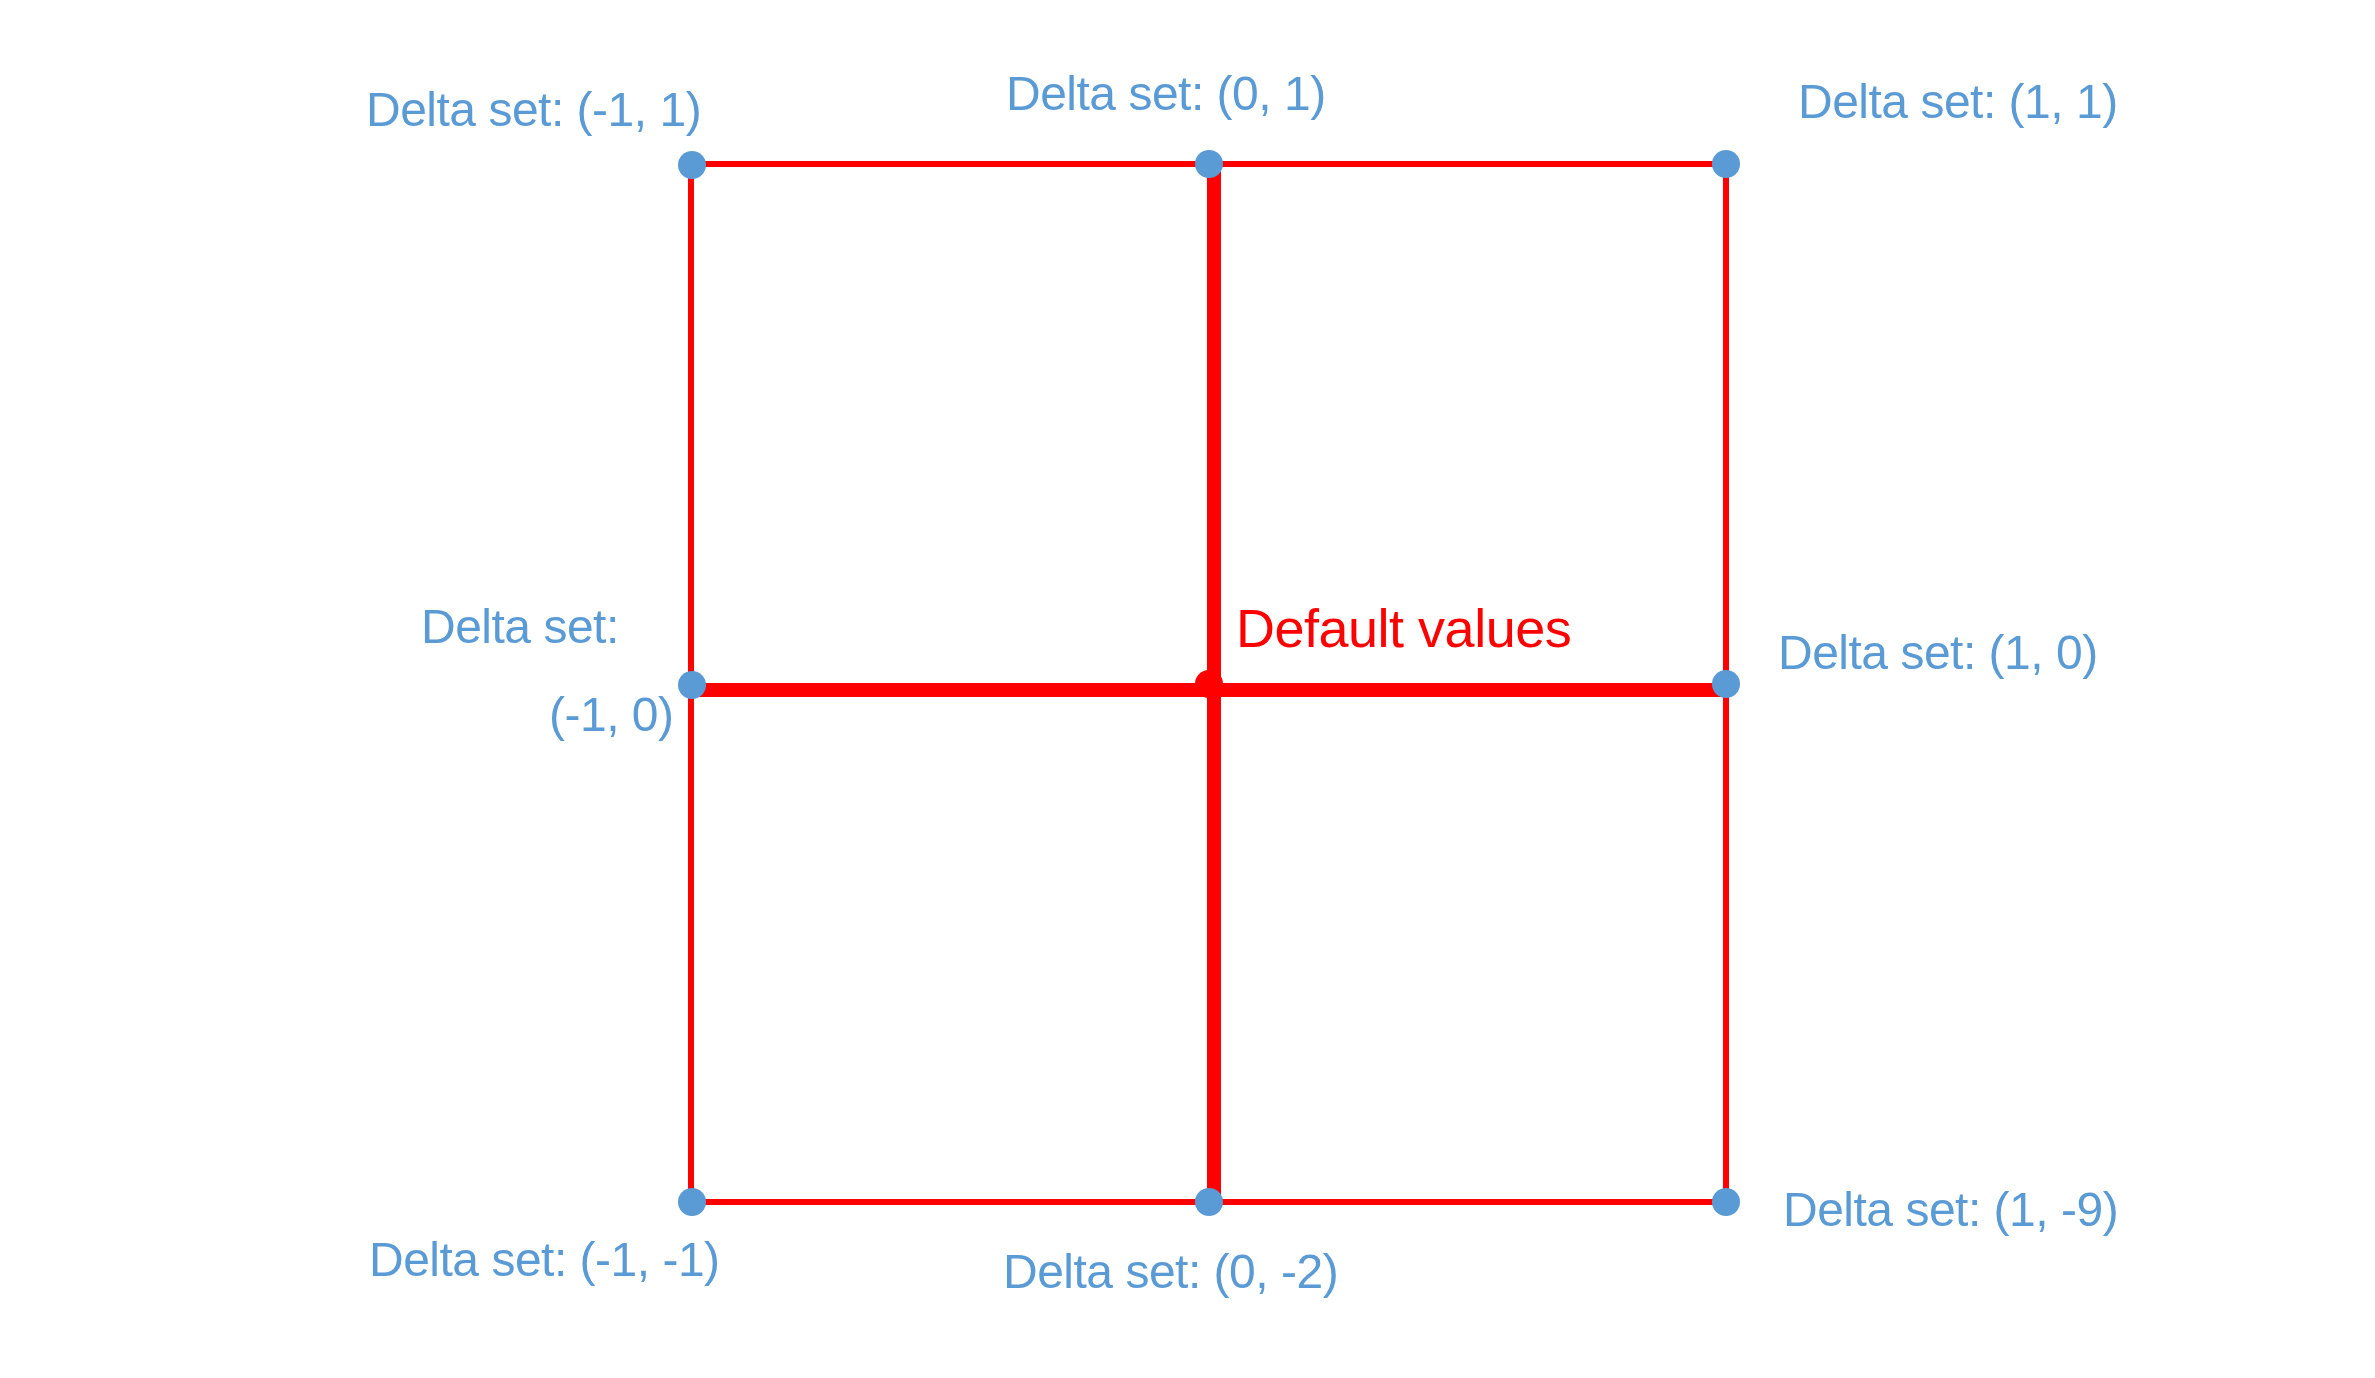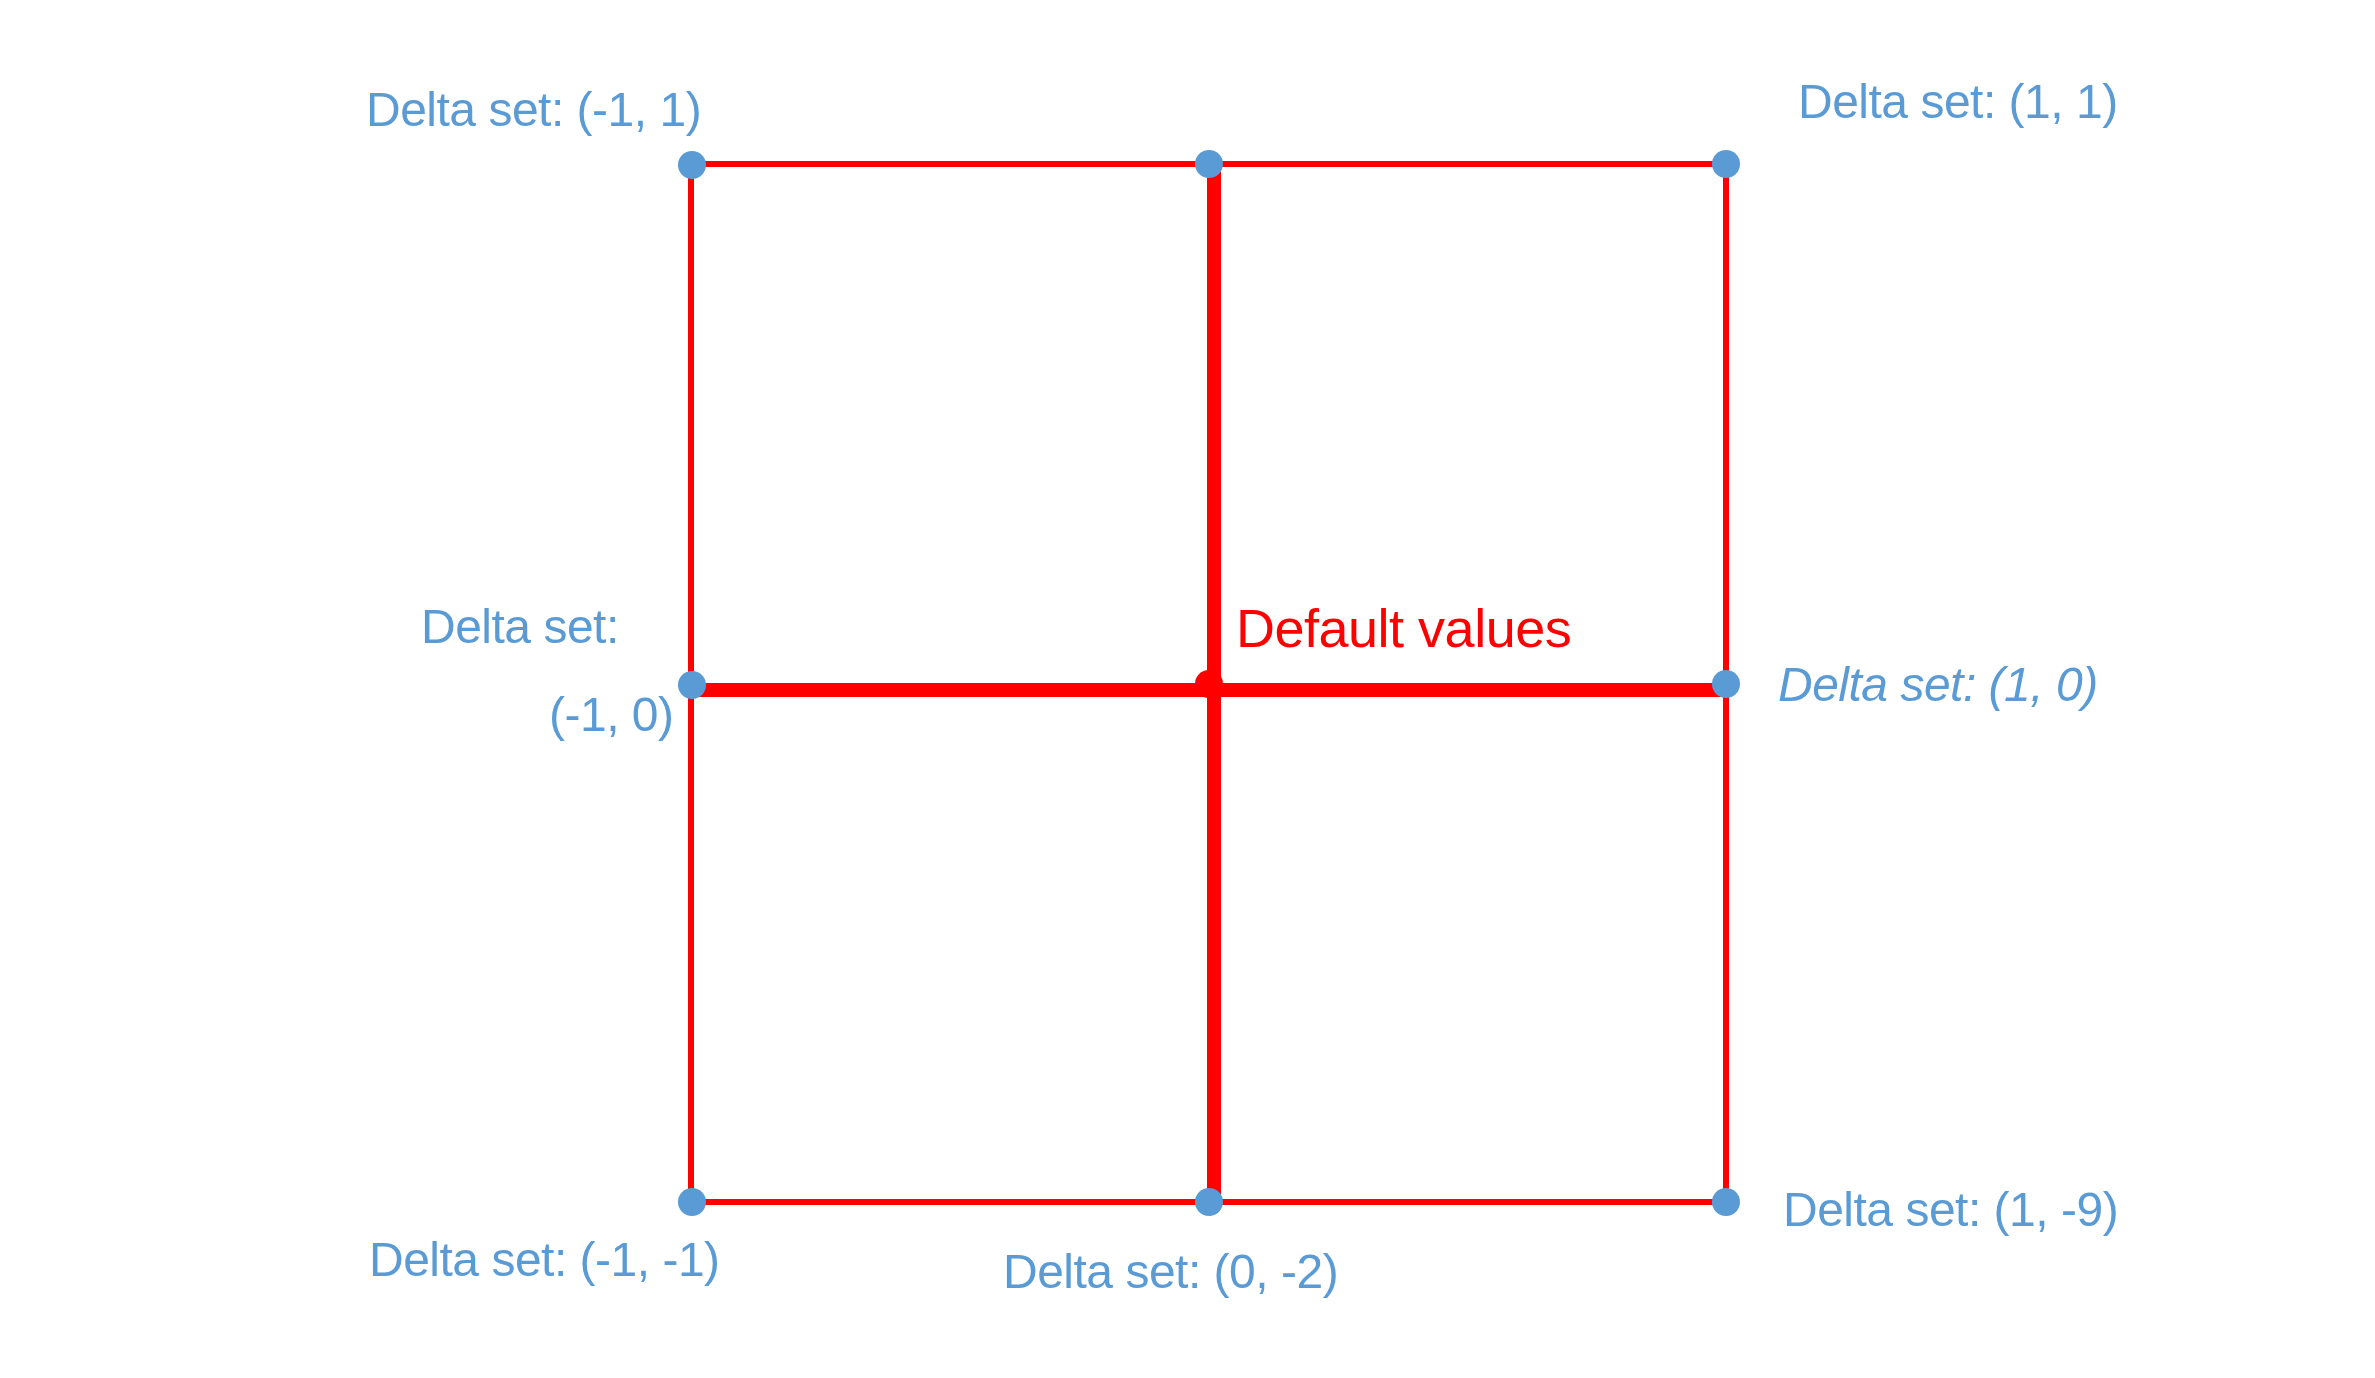--- a/index.html
+++ b/index.html
@@ -65,21 +65,21 @@
     font-size: 48px;
     line-height: 56px;
     letter-spacing: -0.5px;
     white-space: nowrap;
   }
   .lbl.tl { left: 345px;  top: 61px; }
   .lbl.tm { left: 985px;  top: 45px; }
   .lbl.tr { left: 1740px; top: 53px; margin-left: 37px; }
   .lbl.ml1 { left: 400px; top: 578px; }
   .lbl.ml2 { left: 492px; top: 666px; margin-left: 36px; }
-  .lbl.mr { left: 1757px; top: 636px; font-style: italic; }
+  .lbl.mr { left: 1757px; top: 604px; }
   .lbl.bl { left: 348px;  top: 1211px; text-align: right; }
   .lbl.bm { left: 982px;  top: 1223px; }
   .lbl.br { left: 1762px; top: 1161px; }
 
   .lbl.center {
     left: 1215px; top: 577px;
     color: var(--line-red);
     font-size: 54px;
     line-height: 60px;
   }
@@ -97,20 +97,21 @@
   <div class="dot tm"></div>
   <div class="dot tr"></div>
   <div class="dot ml"></div>
   <div class="dot c red"></div>
   <div class="dot mr"></div>
   <div class="dot bl"></div>
   <div class="dot bm"></div>
   <div class="dot br"></div>
 
   <div class="lbl tl">Delta set: (-1, 1)</div>
+  <div class="lbl tm">Delta set: (0, 1)</div>
   <div class="lbl tr">Delta set: (1, 1)</div>
 
   <div class="lbl ml1">Delta set:</div>
   <div class="lbl ml2">(-1, 0)</div>
 
   <div class="lbl center">Default values</div>
   <div class="lbl mr">Delta set: (1, 0)</div>
 
   <div class="lbl bl">Delta set: (-1, -1)</div>
   <div class="lbl bm">Delta set: (0, -2)</div>

